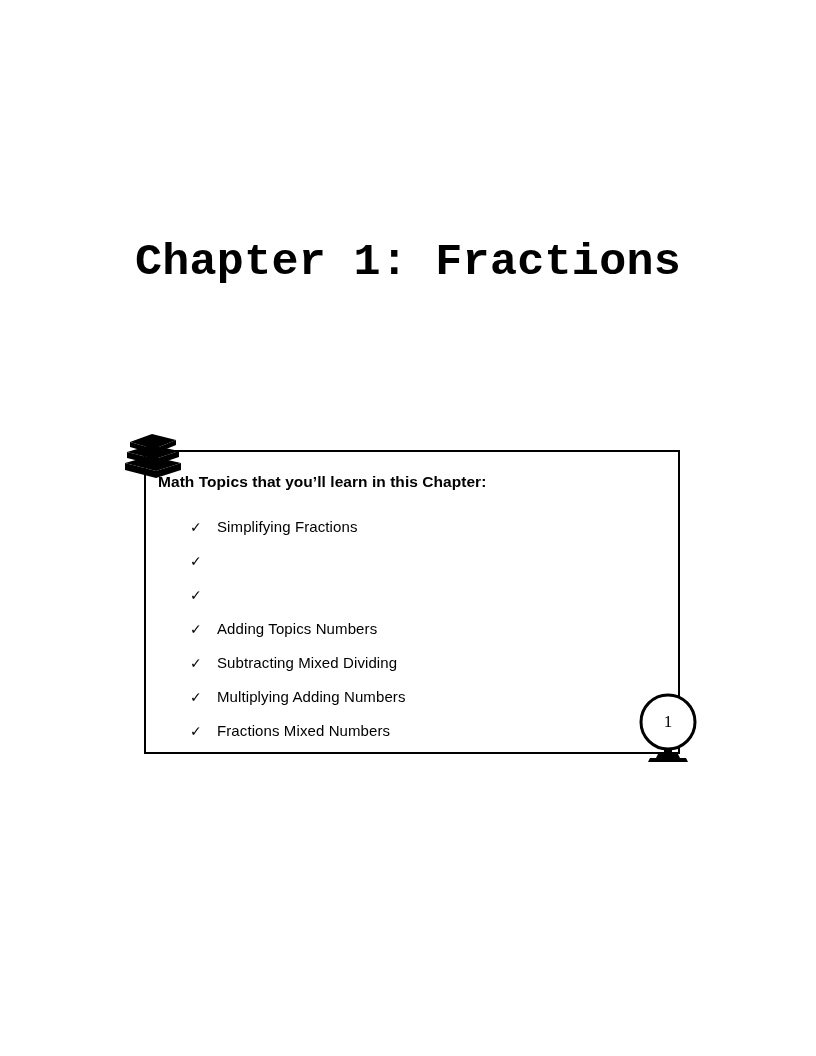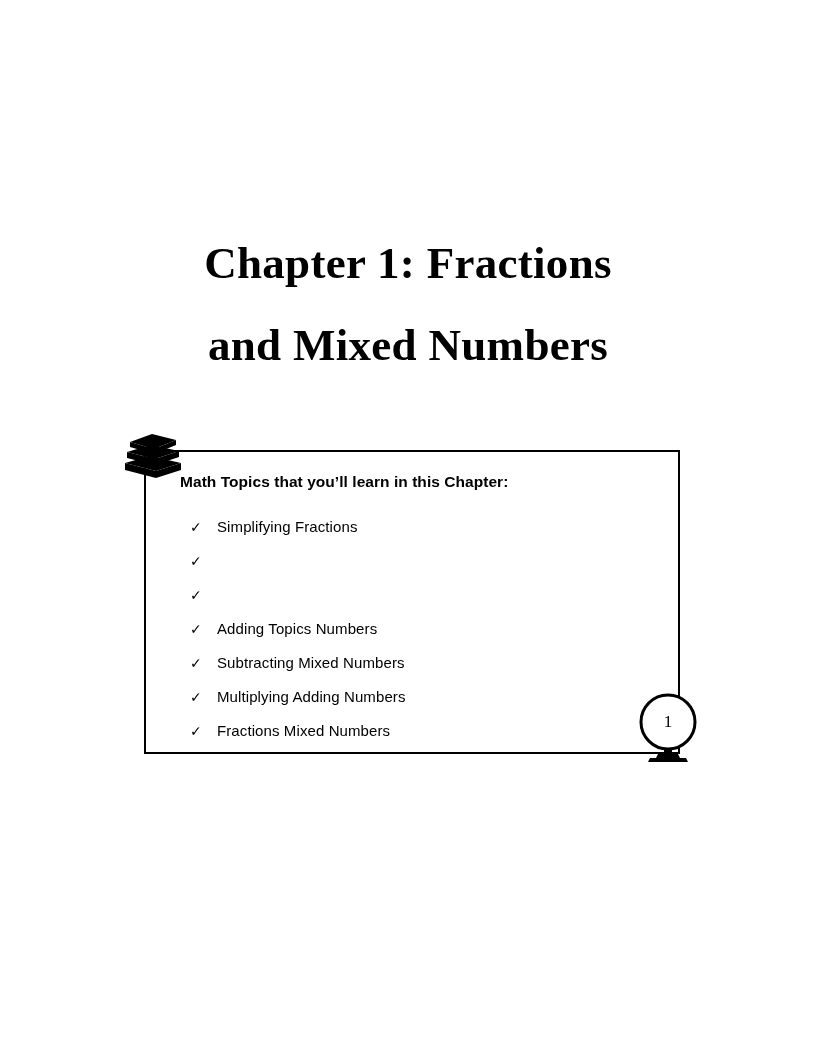--- a/index.html
+++ b/index.html
@@ -25,37 +25,38 @@
     text-align: center;
     font-family: "Liberation Serif", serif;
     font-weight: bold;
     font-size: 45px;
     line-height: 82px;
     letter-spacing: 0.3px;
   }
   .chapter-title .line {
     display: block;
     white-space: pre;
+    font-family: Liberation Mono, monospace;
   }
 
   
   .topic-box {
     position: absolute;
     left: 144px;
     top: 450px;
     width: 536px;
     height: 304px;
     border: 2.5px solid #000000;
     box-sizing: border-box;
     background: #ffffff;
   }
 
   .topics-heading {
     position: absolute;
-    left: 180px;
+    left: 158px;
     top: 473px;
     font-family: "Liberation Sans", sans-serif;
     font-weight: bold;
     font-size: 15.5px;
     letter-spacing: 0.05px;
     white-space: nowrap;
   }
 
   .topic-list {
     position: absolute;
@@ -115,21 +116,20 @@
     font-family: "Liberation Serif", serif;
     font-size: 17px;
     color: #000000;
   }
 </style>
 </head>
 <body>
 
 <div class="chapter-title">
   <span class="line">Chapter 1: Fractions</span>
-  <span class="line">and Mixed Numbers</span>
 </div>
 
 <div class="topic-box"></div>
 
 <div class="topics-heading">Math Topics that you’ll learn in this Chapter:</div>
 
 <ul class="topic-list">
   <li>
     <span class="tick">✓</span>
     <span>Simplifying Fractions</span>
@@ -139,21 +139,21 @@
   </li>
   <li>
     <span class="tick">✓</span>
   </li>
   <li>
     <span class="tick">✓</span>
     <span>Adding Topics Numbers</span>
   </li>
   <li>
     <span class="tick">✓</span>
-    <span>Subtracting Mixed Numbers</span>
+    <span>Subtracting Mixed Dividing</span>
   </li>
   <li>
     <span class="tick">✓</span>
     <span>Multiplying Adding Numbers</span>
   </li>
   <li>
     <span class="tick">✓</span>
     <span>Fractions Mixed Numbers</span>
   </li>
 </ul>

